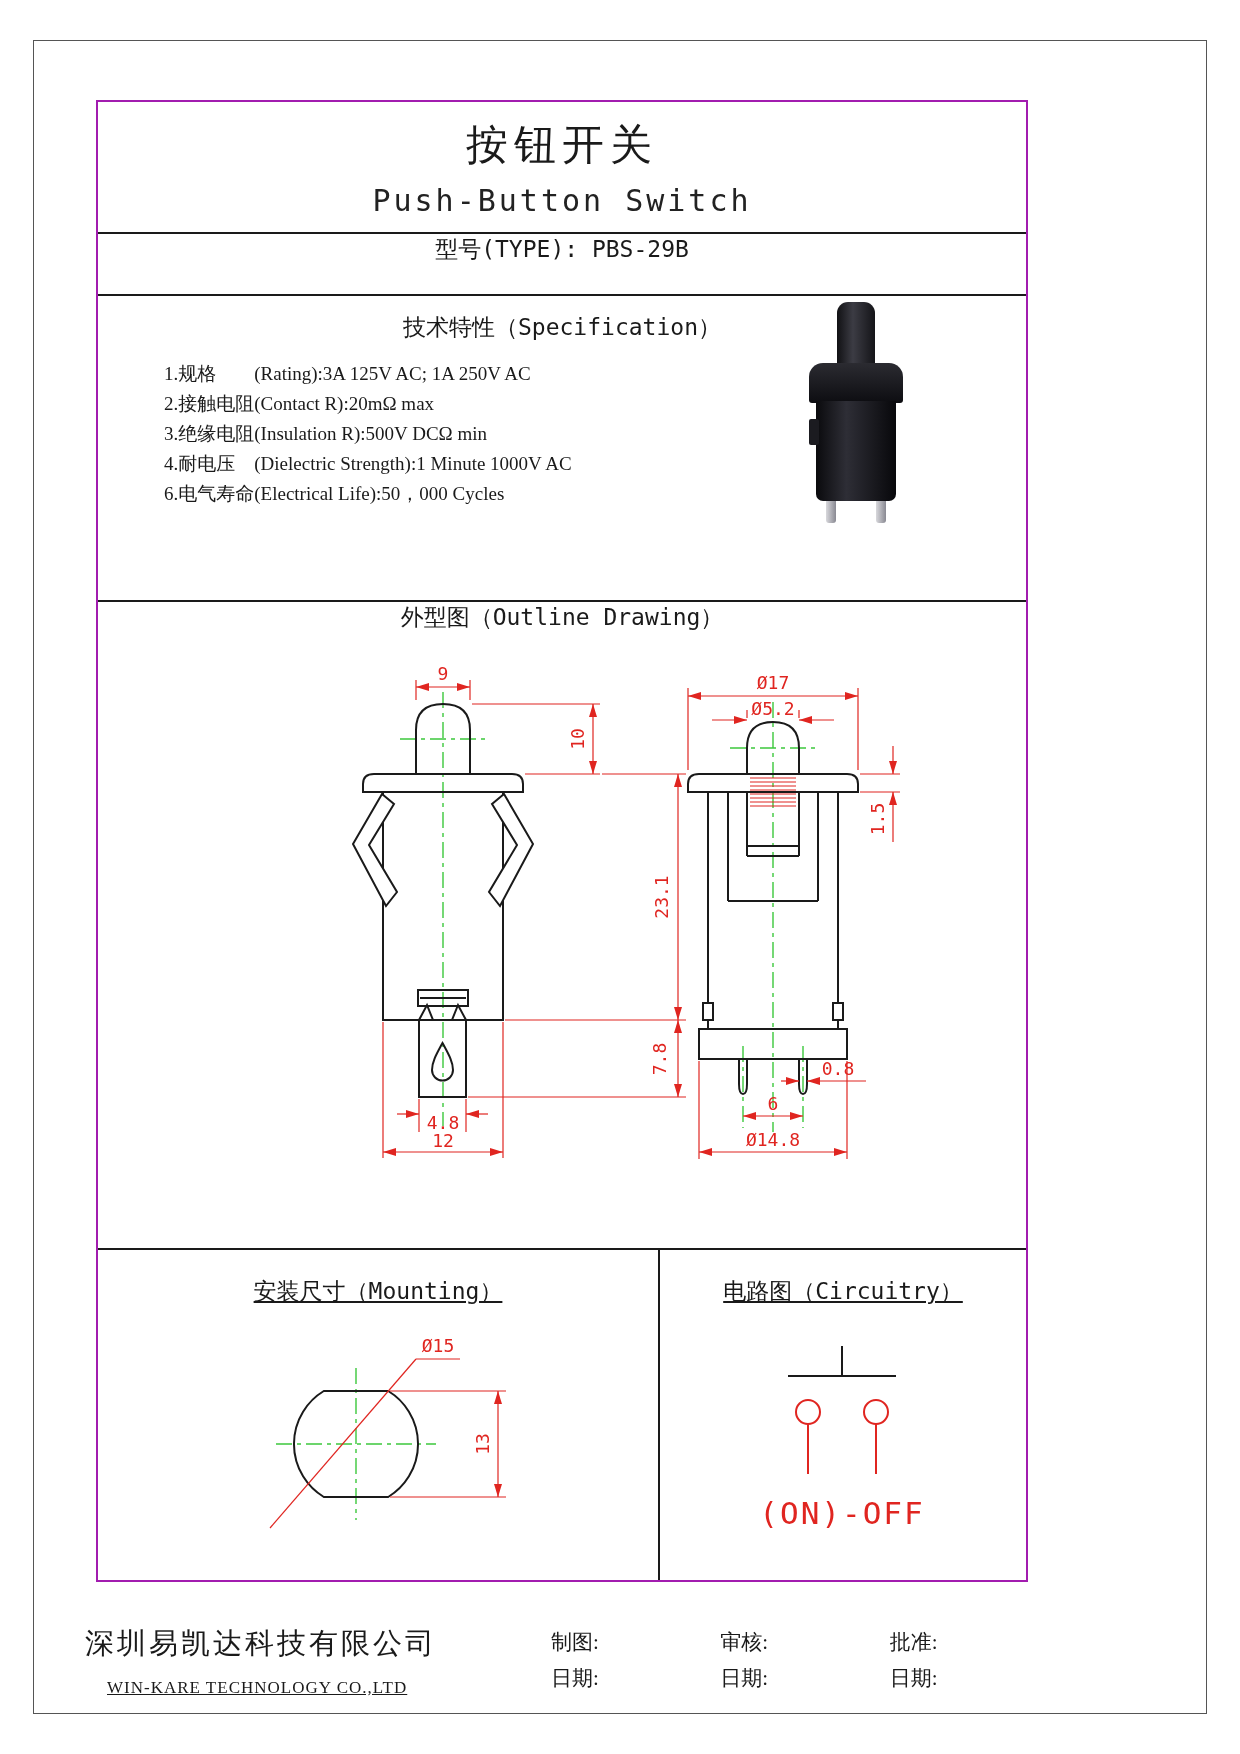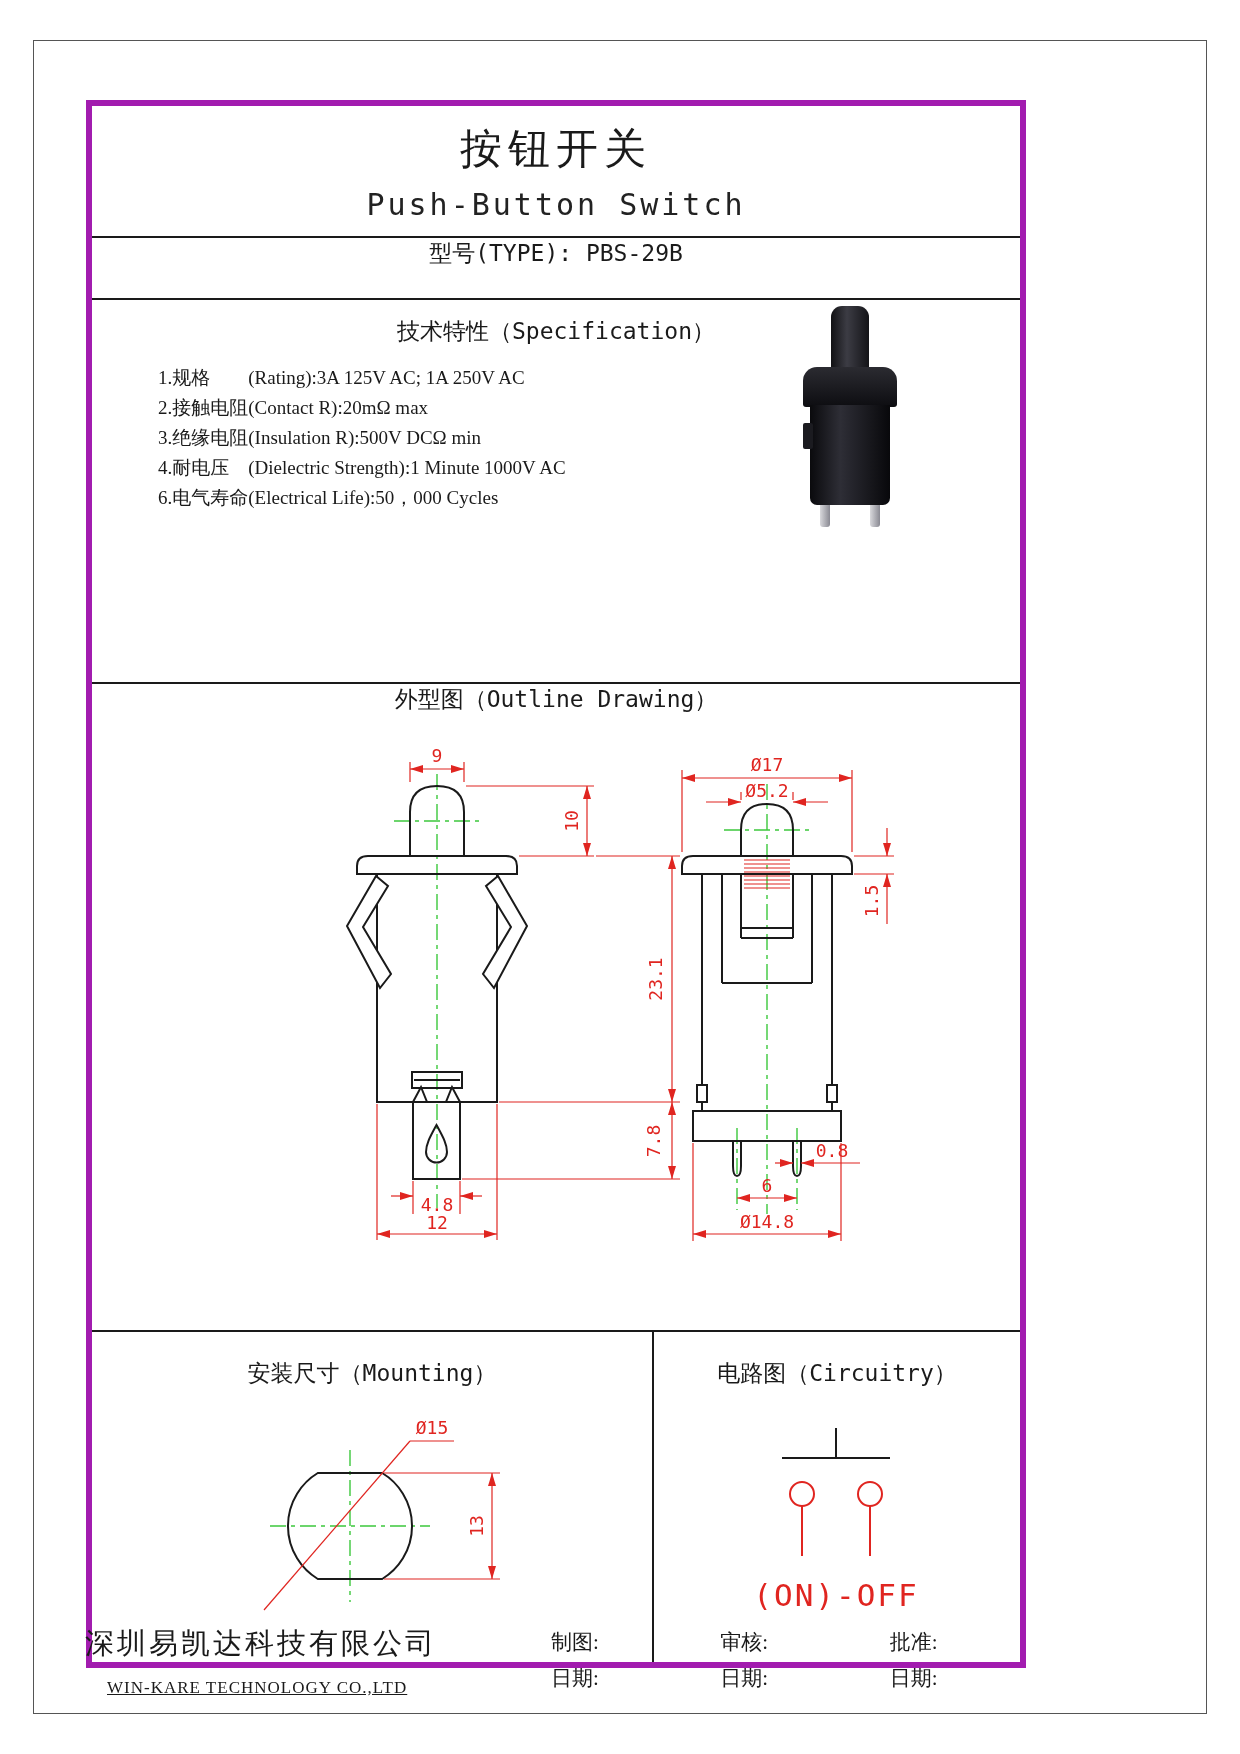--- a/index.html
+++ b/index.html
@@ -1,25 +1,25 @@
 <!DOCTYPE html>
 <html><head>
 <meta charset="utf-8">
 <style>
   html,body{margin:0;padding:0;background:#ffffff;}
   body{width:1240px;height:1754px;position:relative;font-family:"Liberation Serif","DejaVu Serif",serif;color:#1a1a1a;}
   .outer-border{position:absolute;left:33px;top:40px;width:1172px;height:1672px;border:1px solid #555;}
-  .main-box{position:absolute;left:86px;top:100px;width:928px;border:6px solid #a21caf;}
+  .main-box{position:absolute;left:96px;top:100px;width:928px;border:2px solid #a21caf;}
   .sec{border-bottom:2px solid #1a1a1a;position:relative;box-sizing:border-box;}
-  .sec:last-child{border-bottom:none;}
+  .sec:last-child{border-bottom:none;text-decoration:underline;}
   .sec-title{height:132px;display:flex;flex-direction:column;align-items:center;justify-content:center;}
   .t-cn{font-size:42px;letter-spacing:6px;font-family:"DejaVu Serif","Liberation Serif",serif;}
   .t-en{font-size:30px;letter-spacing:3px;margin-top:10px;font-family:"DejaVu Sans Mono","Liberation Mono",monospace;color:#222;}
   .sec-type{height:62px;display:flex;align-items:flex-start;justify-content:center;font-size:23px;font-family:"DejaVu Sans Mono","Liberation Mono",monospace;}
-  .sec-spec{height:384px;}
+  .sec-spec{height:306px;}
   .spec-header{text-align:center;padding-top:16px;font-size:23px;font-family:"DejaVu Sans Mono","Liberation Mono",monospace;}
   .spec-list{margin:16px 0 0 0;padding:0 0 0 66px;list-style:none;}
   .spec-list li{font-size:19px;line-height:30px;white-space:pre;}
   .sec-outline{height:648px;}
   .outline-header{text-align:center;font-size:23px;font-family:"DejaVu Sans Mono","Liberation Mono",monospace;}
   .outline-svg{position:absolute;left:0;top:52px;}
   .sec-bottom{height:330px;display:flex;padding:0;}
   .cell-mounting{width:560px;border-right:2px solid #1a1a1a;position:relative;}
   .cell-circuit{flex:1;position:relative;}
   .cell-header{text-align:center;padding-top:26px;font-size:23px;font-family:"DejaVu Sans Mono","Liberation Mono",monospace;}

